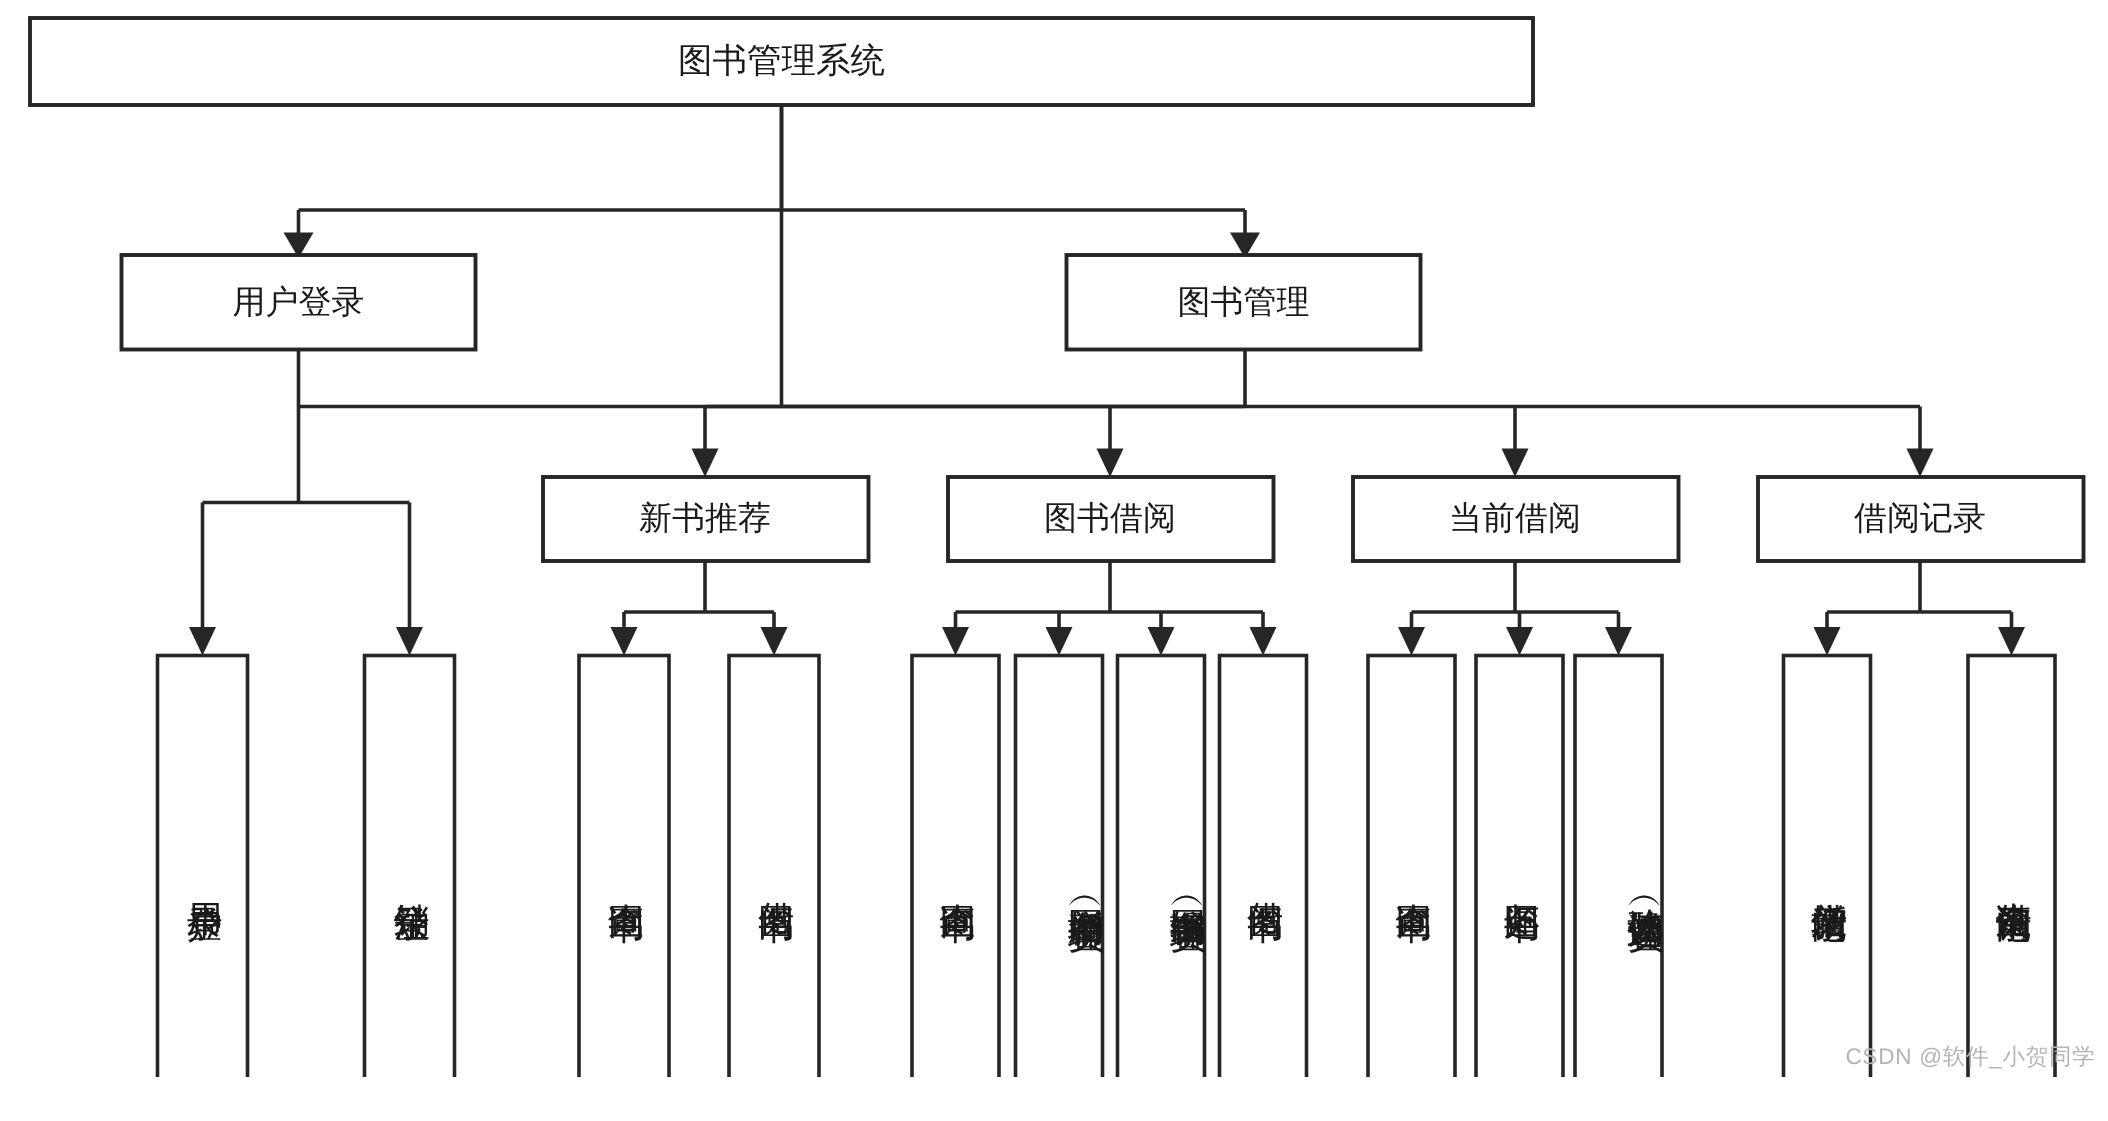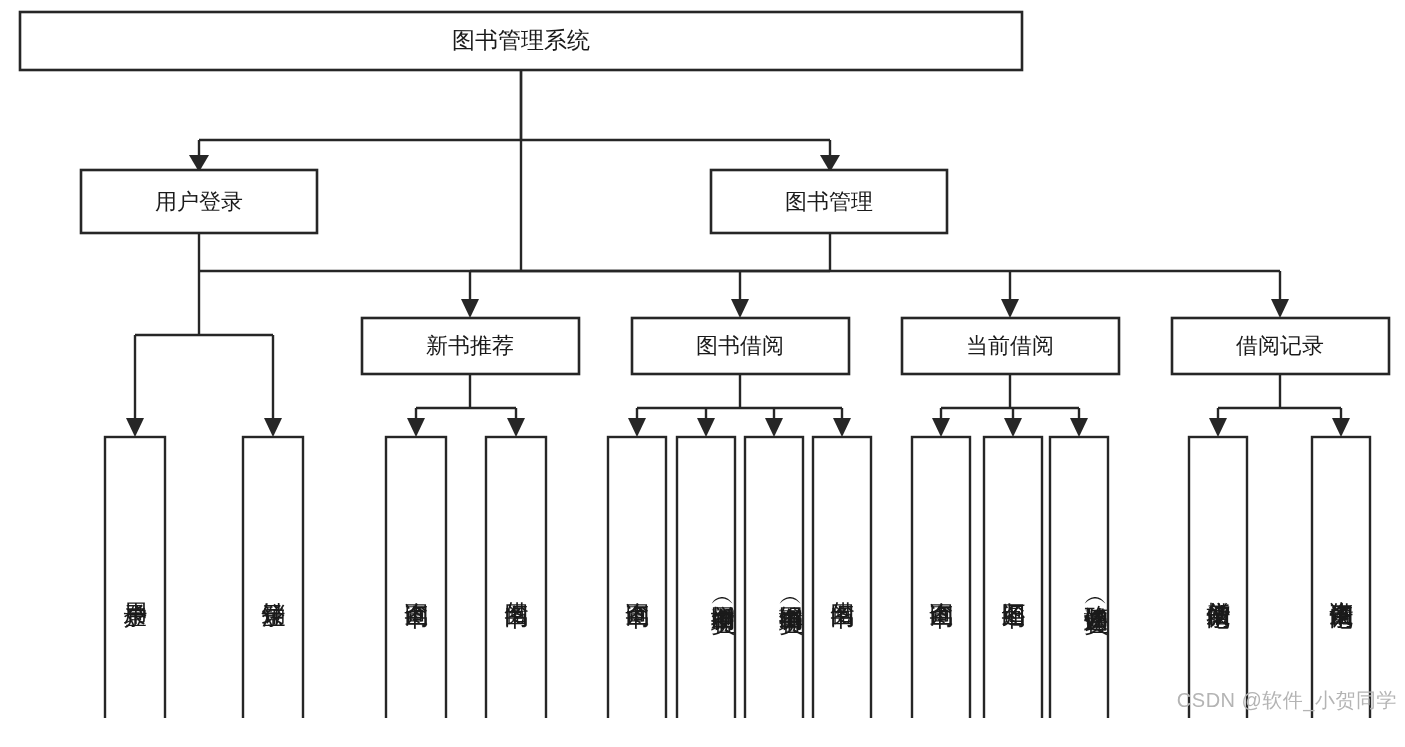--- a/index.html
+++ b/index.html
@@ -71,21 +71,21 @@
     text-align: center;
     white-space: nowrap;
     pointer-events: none;
     user-select: none;
   }
   .watermark {
     position: absolute;
     right: 8px;
     bottom: 4px;
     font-family: "Liberation Sans", "DejaVu Sans", sans-serif;
-    font-size: 20px;
+    font-size: 15px;
     color: #b4b4b4;
     white-space: nowrap;
     letter-spacing: 0.5px;
   }
 </style>
 </head>
 <body>
 
 <div id="diagram-root">
 

